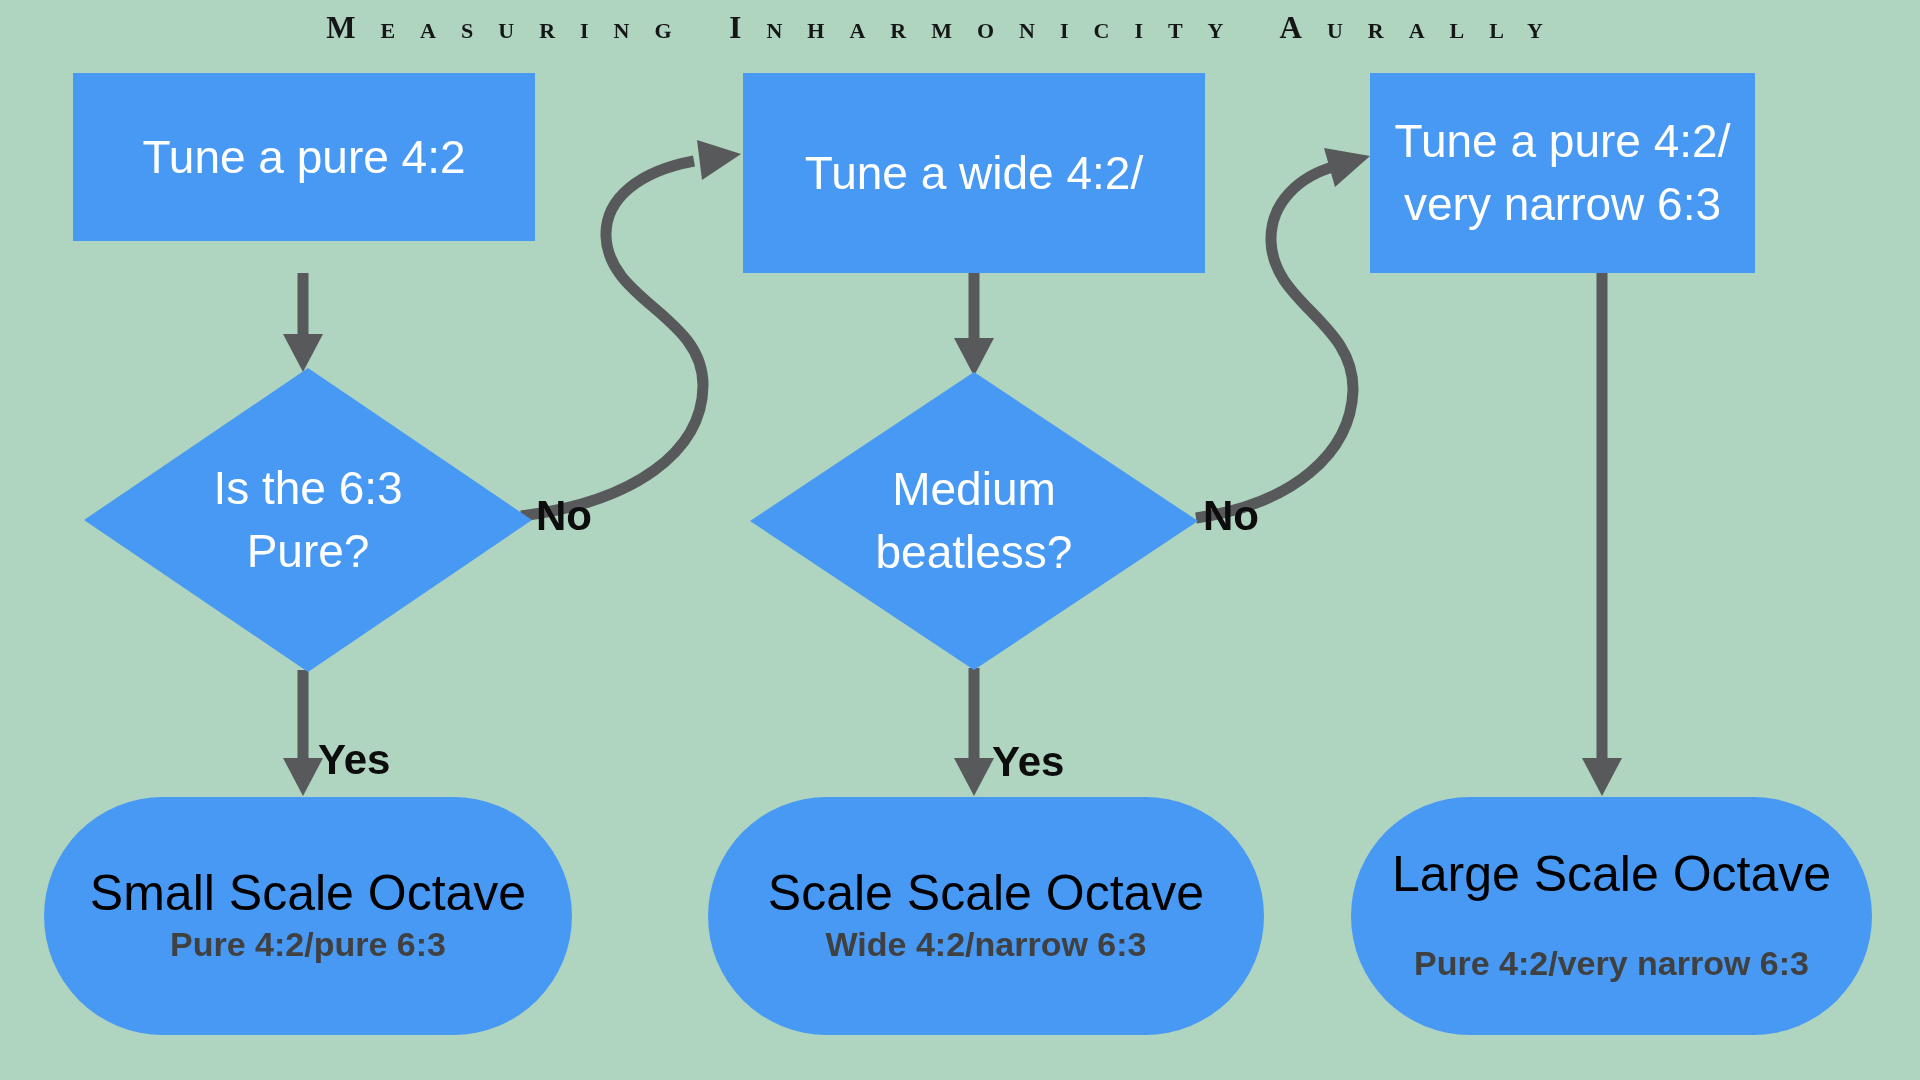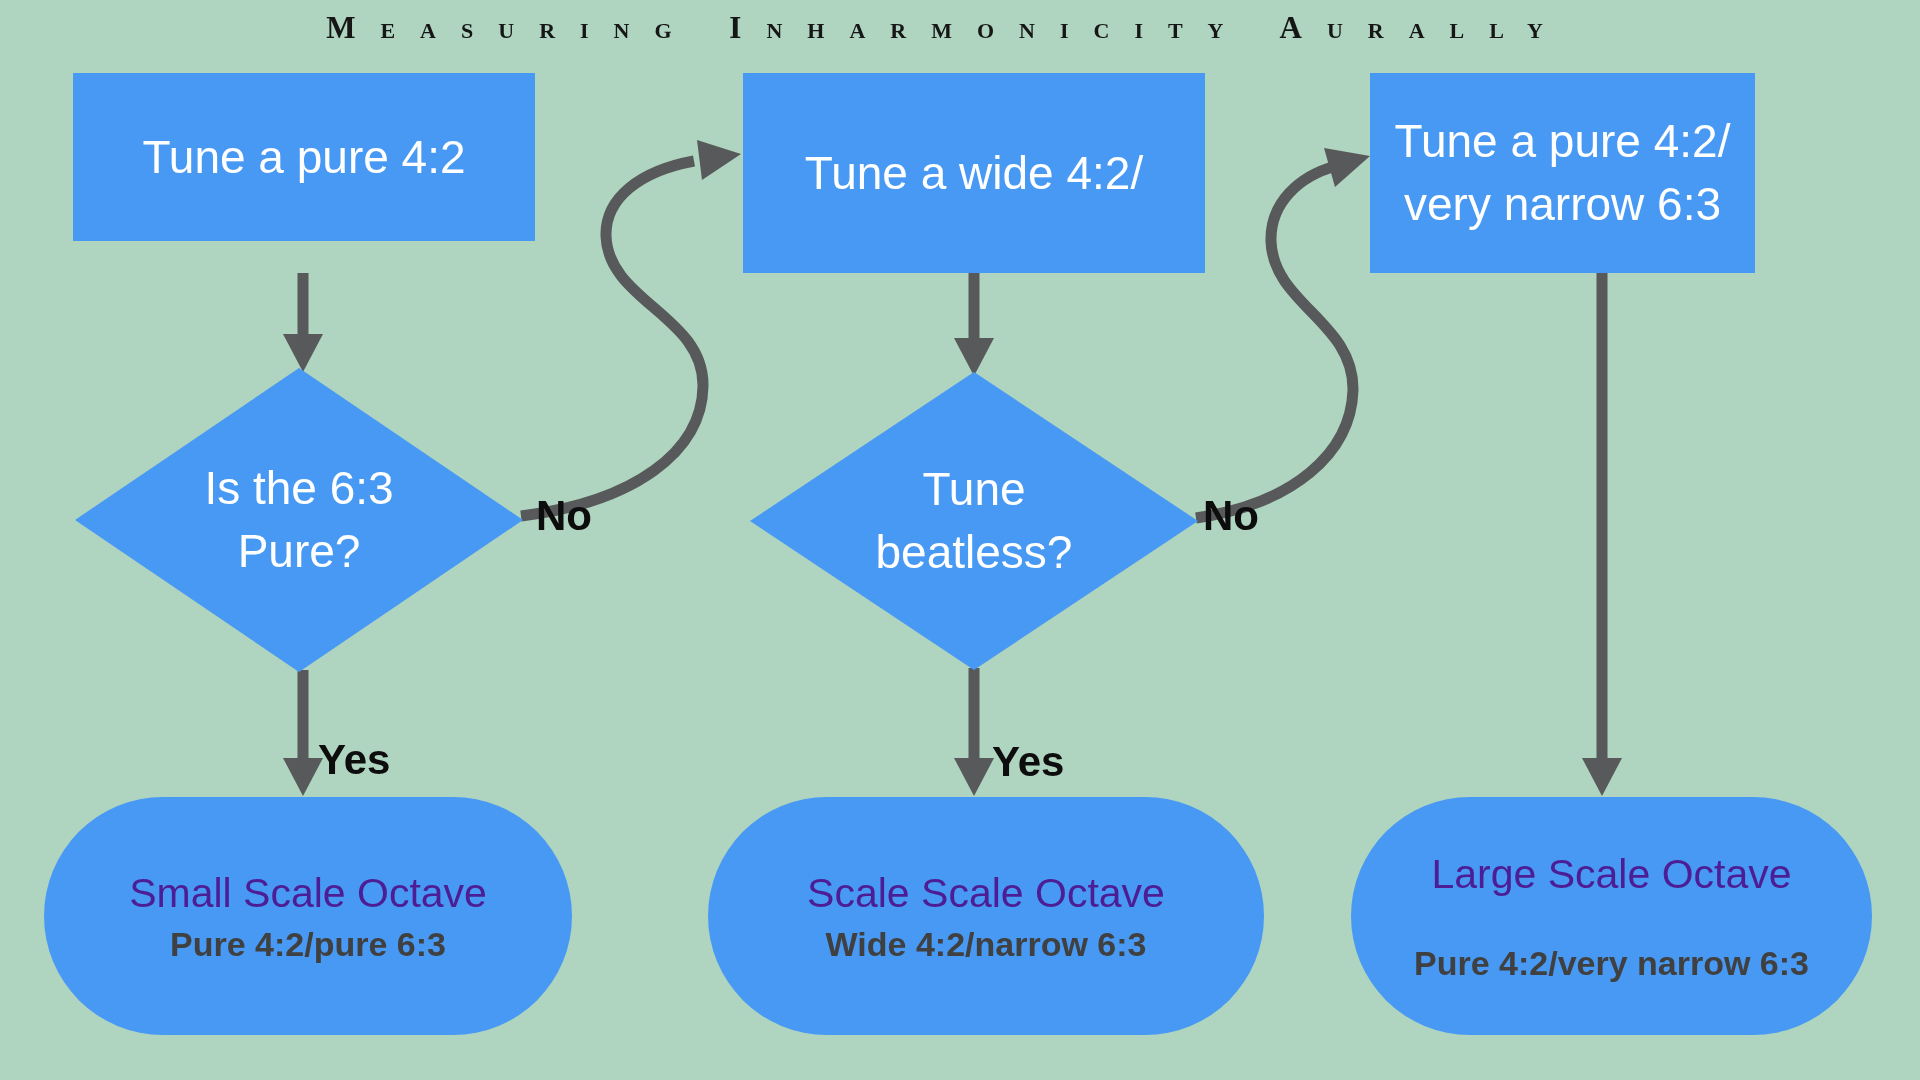--- a/index.html
+++ b/index.html
@@ -53,32 +53,32 @@
     line-height: 63px;
   }
   .box1 { left: 73px;   top: 73px; width: 462px; height: 168px; }
   .box2 { left: 743px;  top: 73px; width: 462px; height: 200px; }
   .box3 { left: 1370px; top: 73px; width: 385px; height: 200px; }
   .diamond {
     clip-path: polygon(50% 0, 100% 50%, 50% 100%, 0 50%);
     font-size: 46px;
     line-height: 63px;
   }
-  .diamond1 { left: 75px;  top: 368px; width: 448px; height: 304px; }
+  .diamond1 { left: 84px;  top: 368px; width: 448px; height: 304px; }
   .diamond2 { left: 750px; top: 372px; width: 448px; height: 298px; }
   .pill {
     border-radius: 120px;
     gap: 6px;
   }
   .pill1 { left: 44px;   top: 797px; width: 528px; height: 238px; }
   .pill2 { left: 708px;  top: 797px; width: 556px; height: 238px; }
   .pill3 { left: 1351px; top: 797px; width: 521px; height: 238px; gap: 44px; }
   .pill-title {
-    color: #4c1d95;
-    font-size: 41px;
+    color: #000000;
+    font-size: 50px;
     line-height: 50px;
   }
   .pill-subtitle {
     color: #404040;
     font-weight: 700;
     font-size: 34px;
     line-height: 40px;
   }
   .edge-label {
     position: absolute;
@@ -133,21 +133,21 @@
   <div class="edge-label yes1">Yes</div>
   <div class="shape pill pill1">
     <span class="pill-title">Small Scale Octave</span>
     <span class="pill-subtitle">Pure 4:2/pure 6:3</span>
   </div>
 
   <div class="shape process box2">
     <span class="line">Tune a wide 4:2/</span>
   </div>
   <div class="shape diamond diamond2">
-    <span class="line">Tune</span>
+    <span class="line">Medium</span>
     <span class="line">beatless?</span>
   </div>
   <div class="edge-label no2">No</div>
   <div class="edge-label yes2">Yes</div>
   <div class="shape pill pill2">
     <span class="pill-title">Scale Scale Octave</span>
     <span class="pill-subtitle">Wide 4:2/narrow 6:3</span>
   </div>
 
   <div class="shape process box3">

